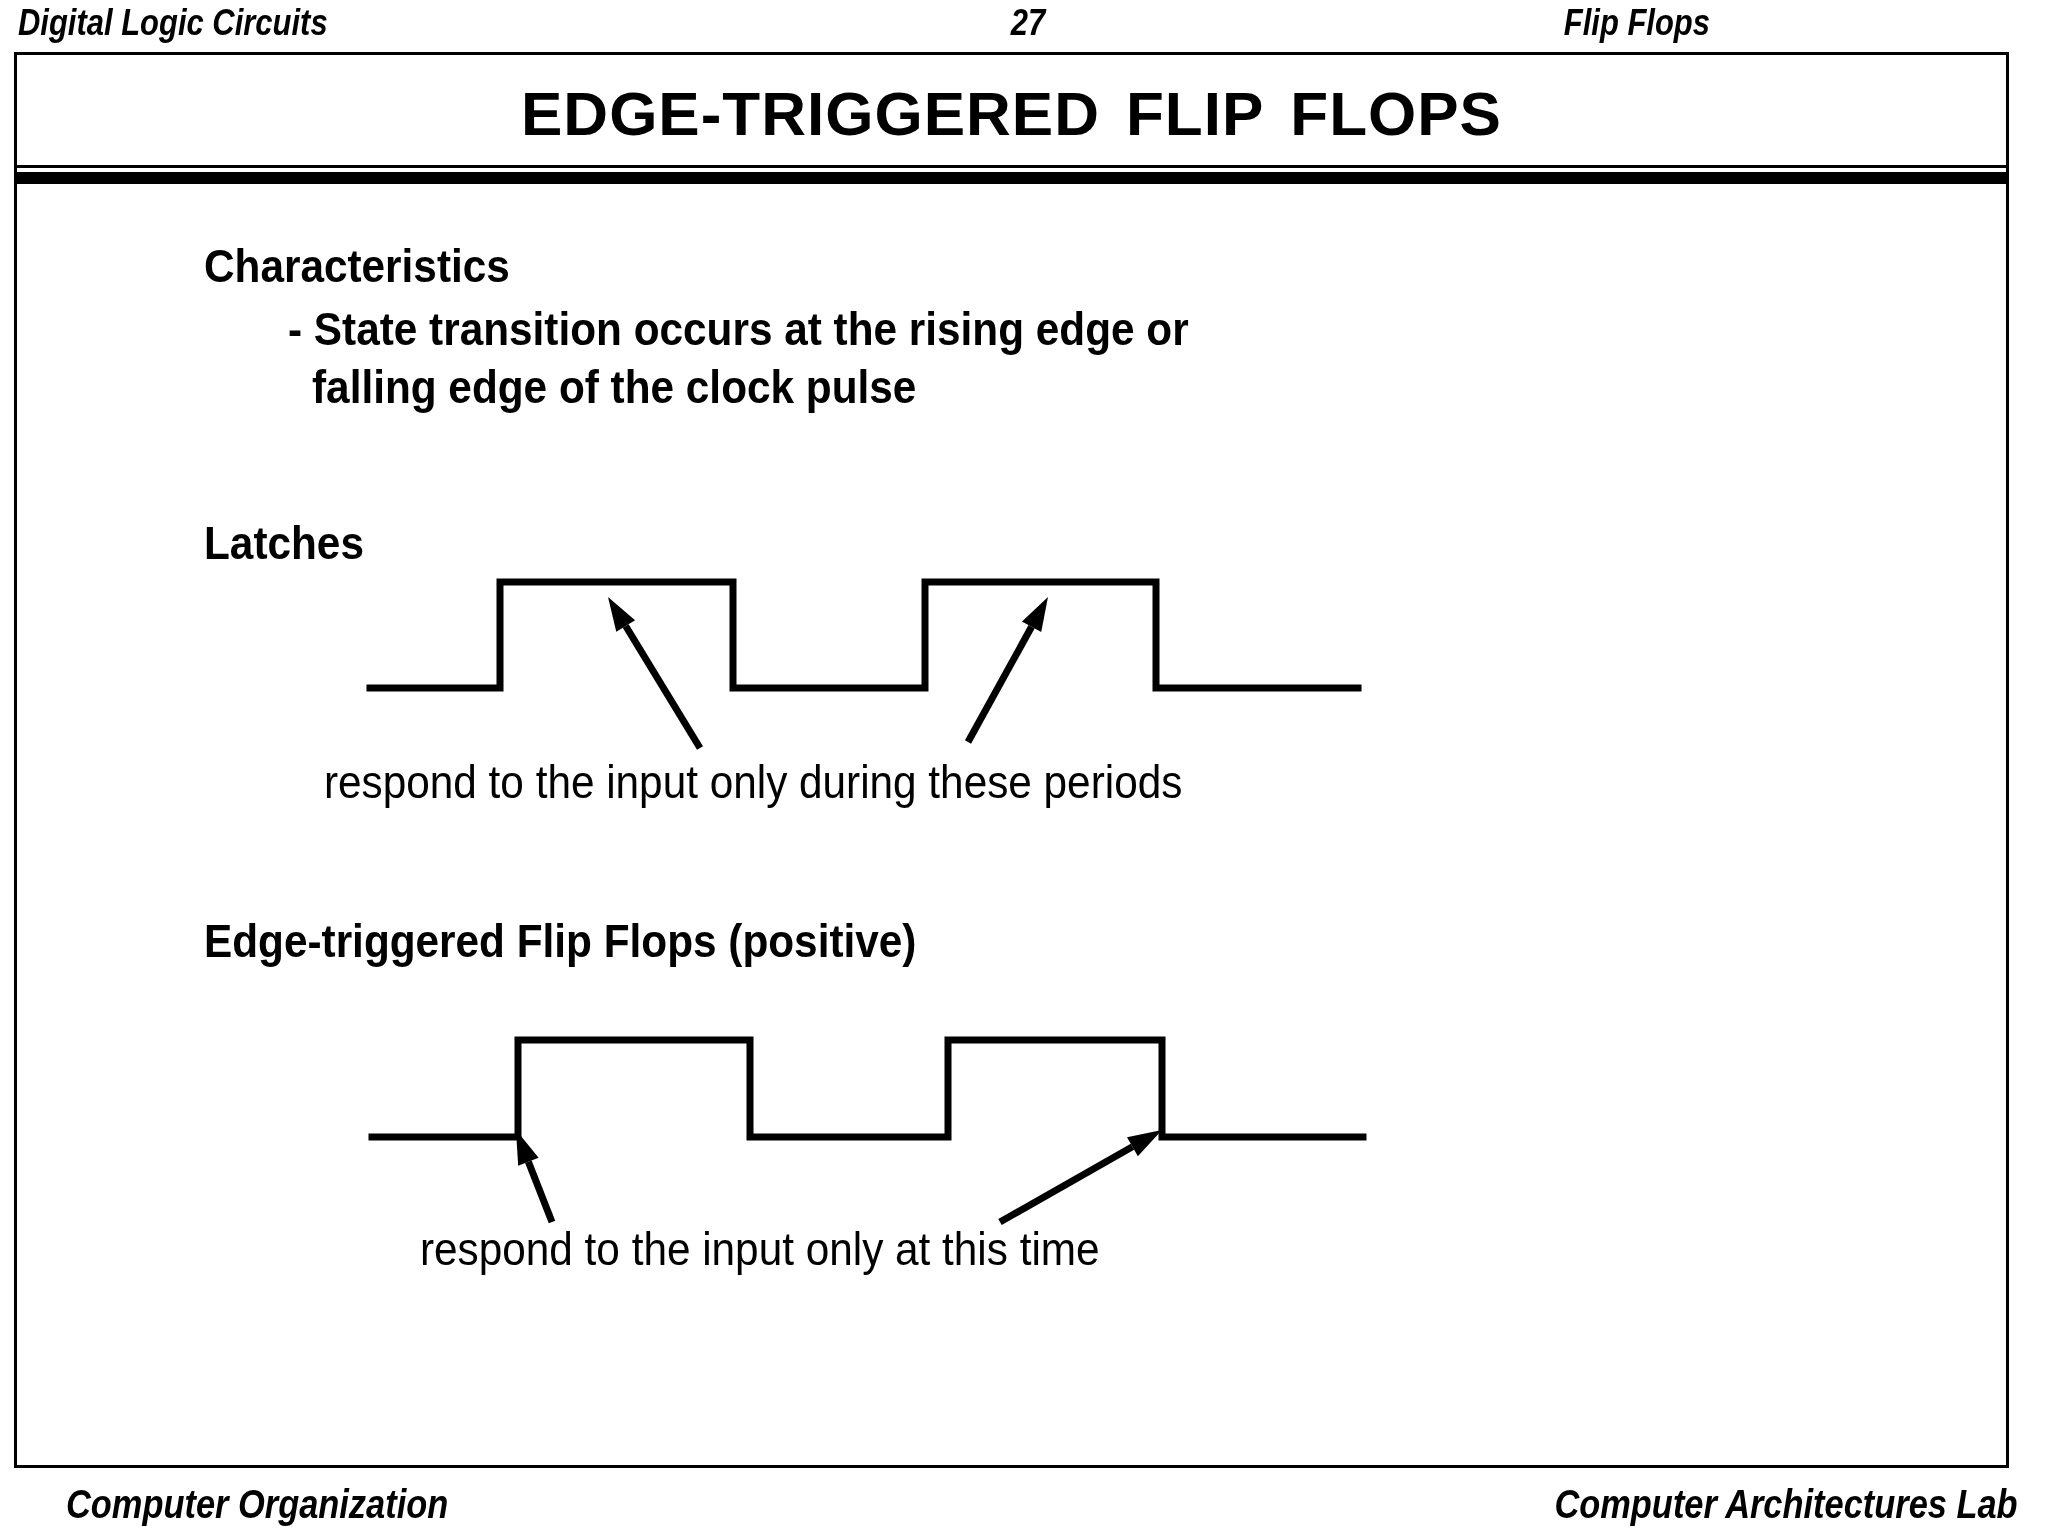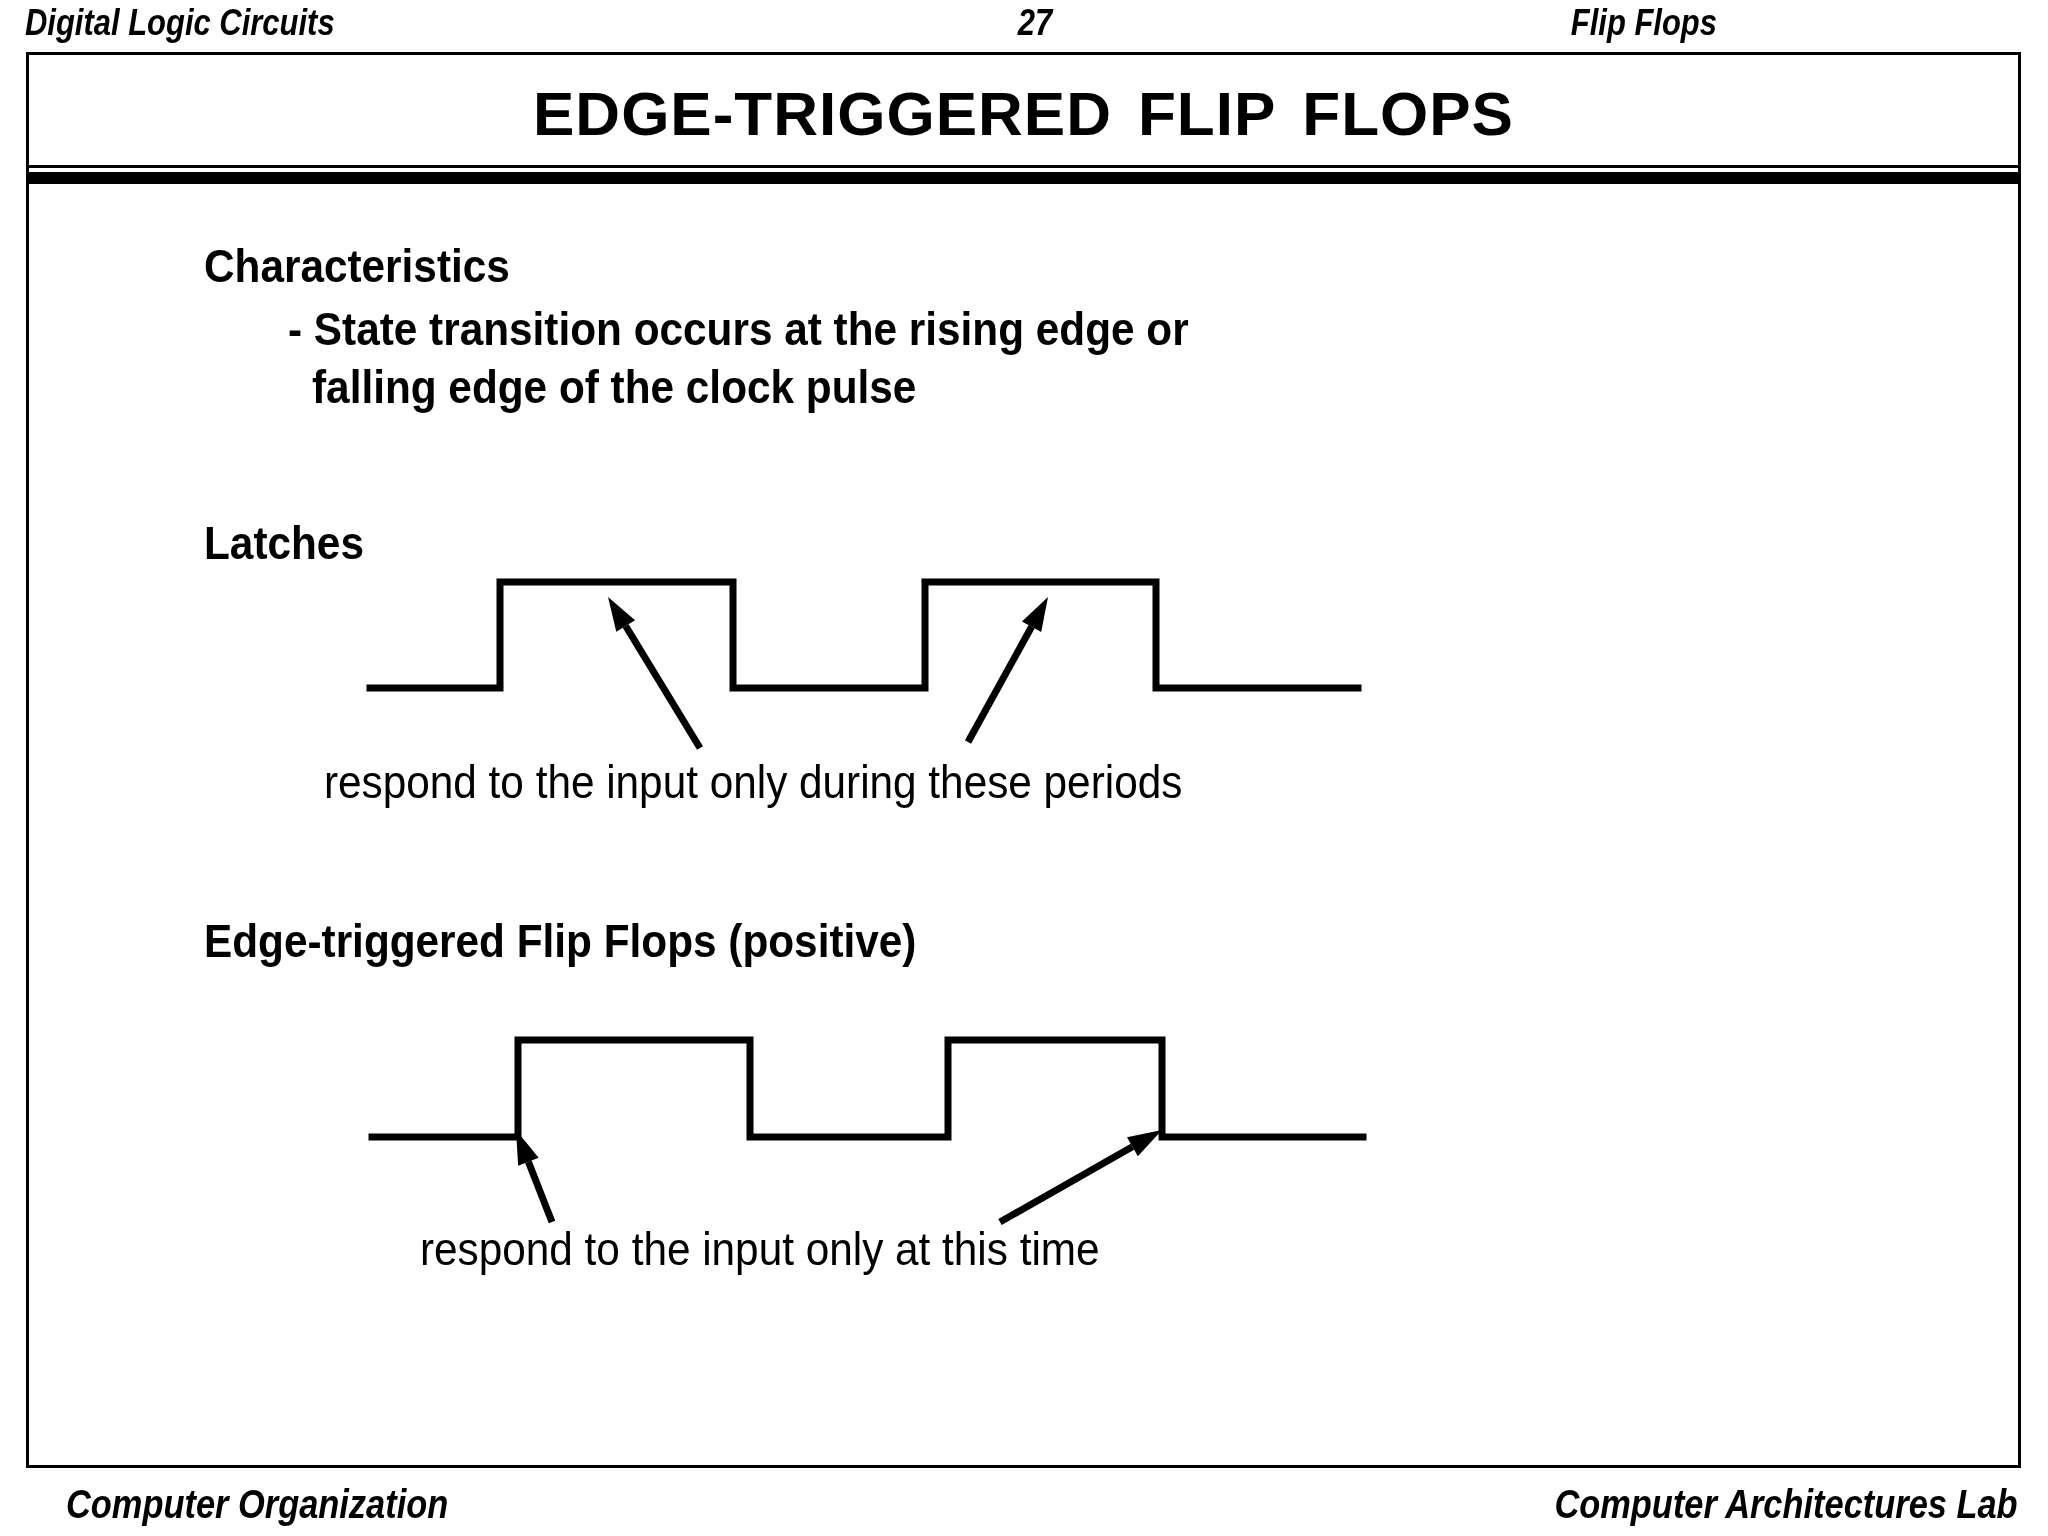--- a/index.html
+++ b/index.html
@@ -13,21 +13,21 @@
     position: relative;
     font-family: "Liberation Sans", sans-serif;
     color: #000000;
     overflow: hidden;
   }
 
   
   .runhead {
     position: absolute;
     top: 0;
-    left: 11px;
+    left: 4px;
     width: 1720px;
     height: 50px;
   }
   .runhead-left,
   .runhead-center,
   .runhead-right {
     position: absolute;
     top: 2px;
     font-weight: bold;
     font-style: italic;
@@ -39,21 +39,21 @@
   .runhead-left  { left: 14px;  transform-origin: left center; }
   .runhead-right { right: 14px; transform-origin: right center; }
   .runhead-center {
     left: 0; width: 2048px; text-align: center;
     transform-origin: center center;
   }
 
   
   .slide-frame {
     position: absolute;
-    left: 26px;
+    left: 14px;
     top: 52px;
     width: 1995px;
     height: 1416px;
     border: 3px solid #000;
     box-sizing: border-box;
     background: #fff;
   }
 
   
   .slide-title {

